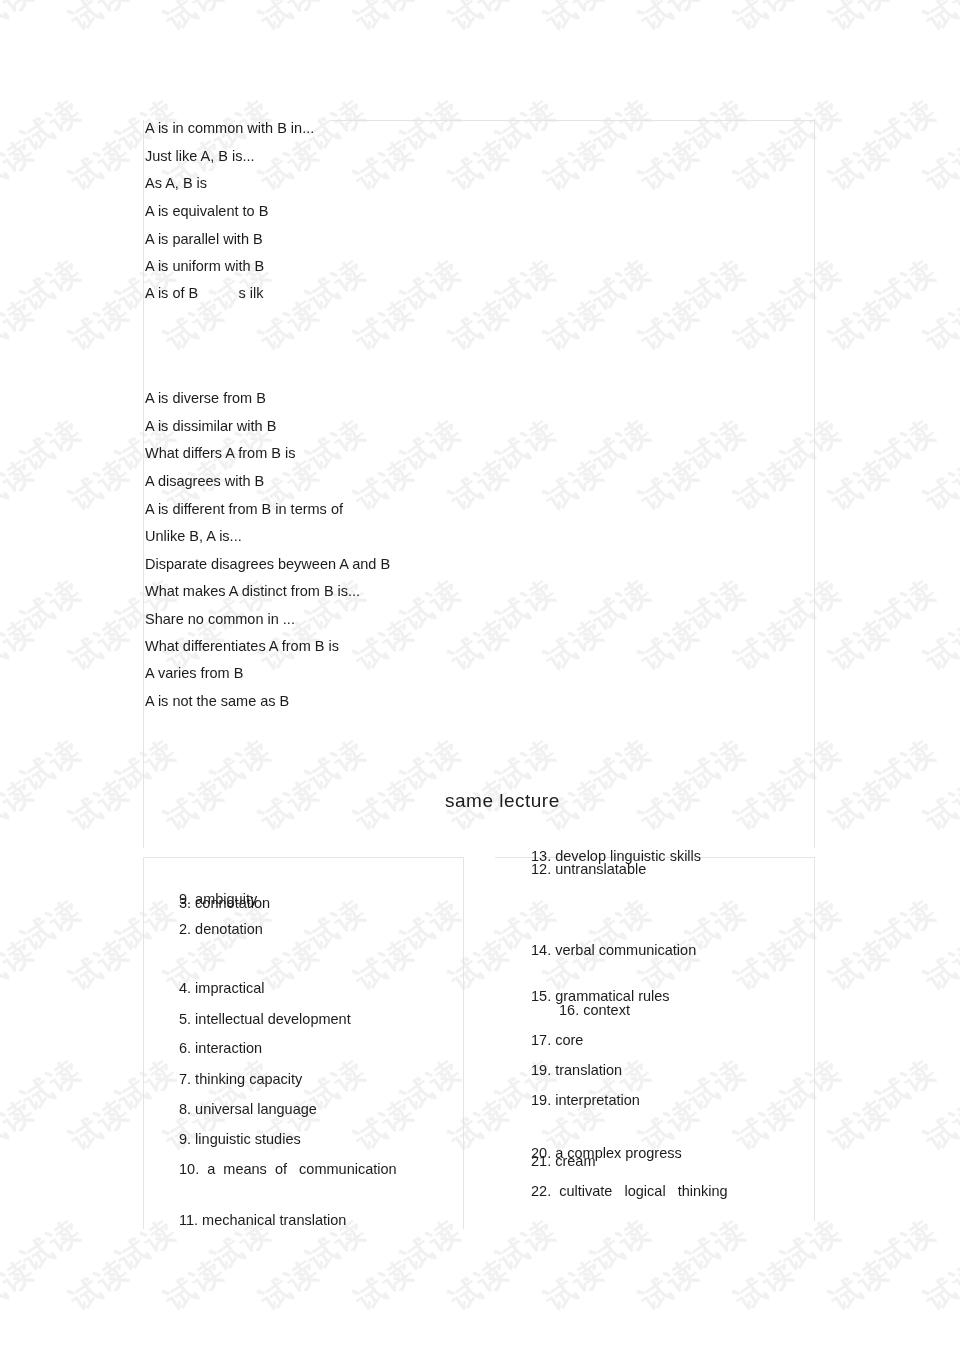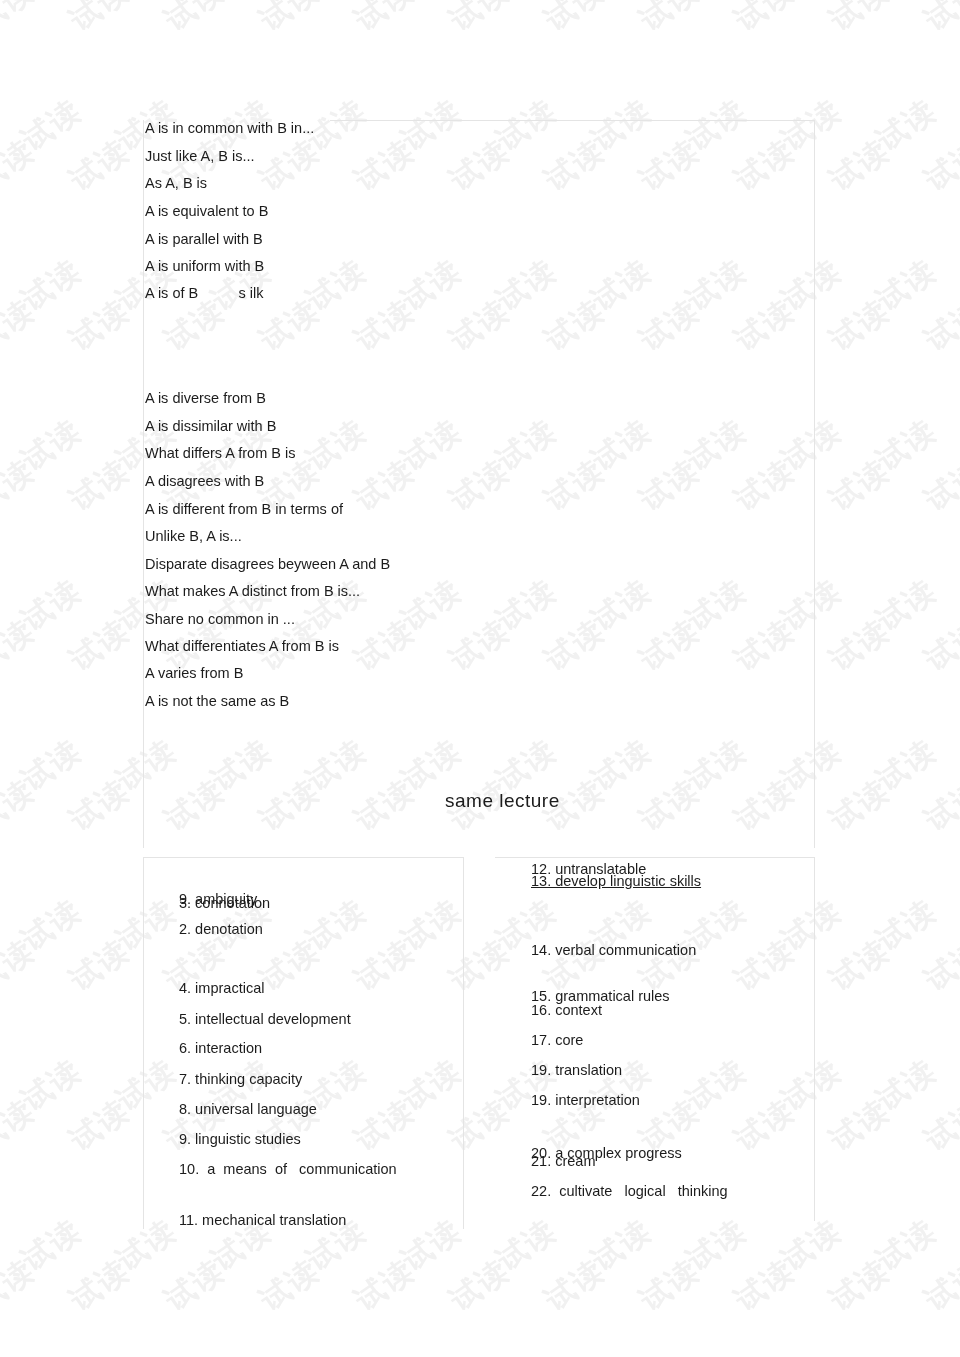--- a/index.html
+++ b/index.html
@@ -301,23 +301,23 @@
   <div class="line" style="top:1039px;">6. interaction</div>
   <div class="line" style="top:1070px;">7. thinking capacity</div>
   <div class="line" style="top:1100px;">8. universal language</div>
   <div class="line" style="top:1130px;">9. linguistic studies</div>
   <div class="line" style="top:1160px;">10.  a  means  of   communication</div>
   <div class="line" style="top:1211px;">11. mechanical translation</div>
 </div>
 
 <div class="content" style="left:531px; top:0;">
   <div class="line" style="top:860px;">12. untranslatable</div>
-  <div class="line" style="top:872px;text-decoration:underline;">13. develop linguistic skills</div>
+  <div class="line" style="top:847px;">13. develop linguistic skills</div>
   <div class="line" style="top:941px;">14. verbal communication</div>
   <div class="line" style="top:971px;margin-top:16px;">15. grammatical rules</div>
-  <div class="line" style="top:1001px;">16. context</div>
+  <div class="line" style="top:1001px;margin-left:28px;">16. context</div>
   <div class="line" style="top:1031px;">17. core</div>
   <div class="line" style="top:1061px;">19. translation</div>
   <div class="line" style="top:1091px;">19. interpretation</div>
   <div class="line" style="top:1122px;margin-top:22px;">20. a complex progress</div>
   <div class="line" style="top:1152px;">21. cream</div>
   <div class="line" style="top:1182px;">22.  cultivate   logical   thinking</div>
 </div>
 
 </body></html>

